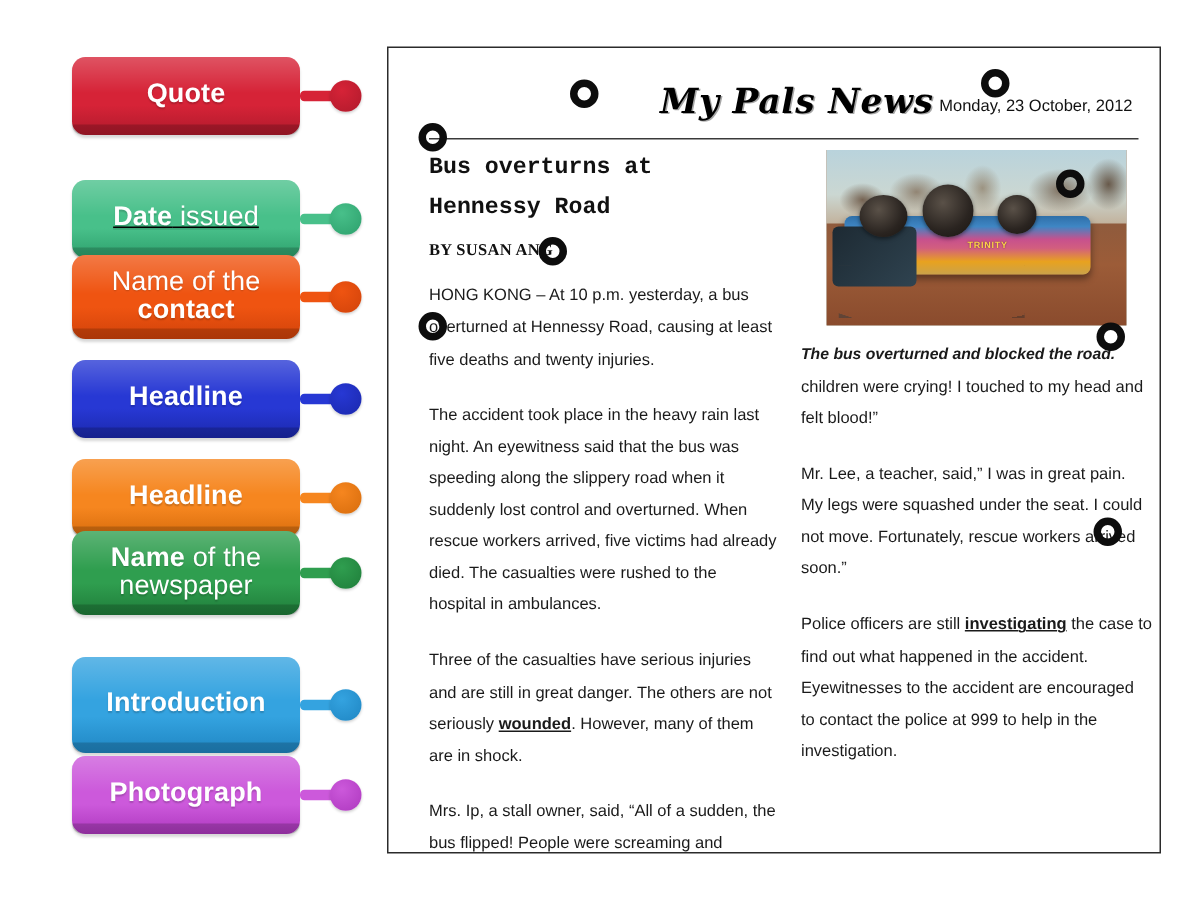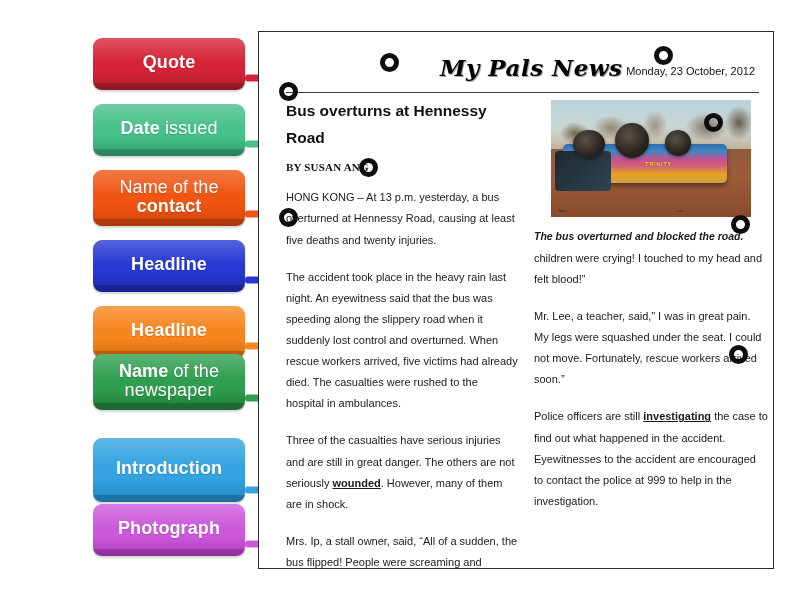--- a/index.html
+++ b/index.html
@@ -10,21 +10,21 @@
     overflow:hidden;
     position:relative;
   }
 
   
   #labels{
     position:absolute;left:0;top:0;width:258px;height:600px;
   }
   .label-row{
     position:absolute;left:48px;
-    display:flex;align-items:flex-end;margin-left:45px;
+    display:flex;align-items:center;
   }
   .chip{
     position:relative;
     width:152px;
     border-radius:9px;
     box-sizing:border-box;
     display:flex;align-items:center;justify-content:center;
     text-align:center;
     color:#ffffff;
     font-size:18px;
@@ -115,20 +115,21 @@
     position:absolute;left:0;top:0;width:232px;
   }
   .colR{
     position:absolute;left:248px;top:0;width:234px;
   }
 
   .headline{
     font-size:15.5px;font-weight:bold;color:#111;
     line-height:1.72;
     margin:0 0 2px 0;
+    font-family:Liberation Mono, monospace;
   }
   .byline{
     font-family:"Liberation Serif", serif;
     font-weight:bold;font-size:11px;color:#111;
     letter-spacing:.2px;
     margin:10px 0 14px 0;
   }
   .body-p{
     font-size:11px;color:#1a1a1a;
     line-height:1.92;
@@ -214,21 +215,21 @@
 <div id="labels">
     <div class="label-row" style="top: 38px;">
       <div class="chip" style="height: 52px; background: linear-gradient(rgb(214, 35, 55) 0%, rgb(214, 35, 55) 62%, rgb(176, 26, 44) 100%);">
         <span class="inner"><span class="t1">Quote</span></span>
       </div>
       <div class="connector">
         <div class="stem" style="background: rgb(214, 35, 55);"></div>
         <div class="knob" style="background: radial-gradient(circle at 38% 32%, rgb(214, 35, 55), rgb(176, 26, 44));"></div>
       </div>
     </div>
-    <div class="label-row" style="top: 104px;">
+    <div class="label-row" style="top: 120px; text-decoration: underline;">
       <div class="chip" style="height: 52px; background: linear-gradient(rgb(72, 192, 138) 0%, rgb(72, 192, 138) 62%, rgb(45, 160, 108) 100%);">
         <span class="inner"><span class="t1">Date</span><span class="t2"> issued</span></span>
       </div>
       <div class="connector">
         <div class="stem" style="background: rgb(72, 192, 138);"></div>
         <div class="knob" style="background: radial-gradient(circle at 38% 32%, rgb(72, 192, 138), rgb(45, 160, 108));"></div>
       </div>
     </div>
     <div class="label-row" style="top: 170px;">
       <div class="chip" style="height: 56px; background: linear-gradient(rgb(239, 84, 17) 0%, rgb(239, 84, 17) 62%, rgb(209, 67, 10) 100%);">
@@ -293,21 +294,21 @@
       <div class="masthead-title">My Pals News</div>
       <div class="masthead-date">Monday, 23 October, 2012</div>
     </div>
     <div class="rule"></div>
 
     <div class="cols">
 
       <div class="colL">
         <div class="headline">Bus overturns at Hennessy Road</div>
         <div class="byline">BY SUSAN ANG</div>
-        <div class="body-p">HONG KONG – At 13 p.m. yesterday, a bus overturned at Hennessy Road, causing at least five deaths and twenty injuries.</div>
+        <div class="body-p">HONG KONG – At 10 p.m. yesterday, a bus overturned at Hennessy Road, causing at least five deaths and twenty injuries.</div>
         <div class="body-p">The accident took place in the heavy rain last night. An eyewitness said that the bus was speeding along the slippery road when it suddenly lost control and overturned. When rescue workers arrived, five victims had already died. The casualties were rushed to the hospital in ambulances.</div>
         <div class="body-p" id="p3">Three of the casualties have serious injuries and are still in great danger. The others are not seriously <u>wounded</u>. However, many of them are in shock.</div>
         <div class="body-p">Mrs. Ip, a stall owner, said, “All of a sudden, the bus flipped! People were screaming and</div>
       </div>
 
       <div class="colR">
         <div class="photo-wrap">
           <div class="photo">
             <div class="ph-sky"></div>
             <div class="ph-trees"></div>

